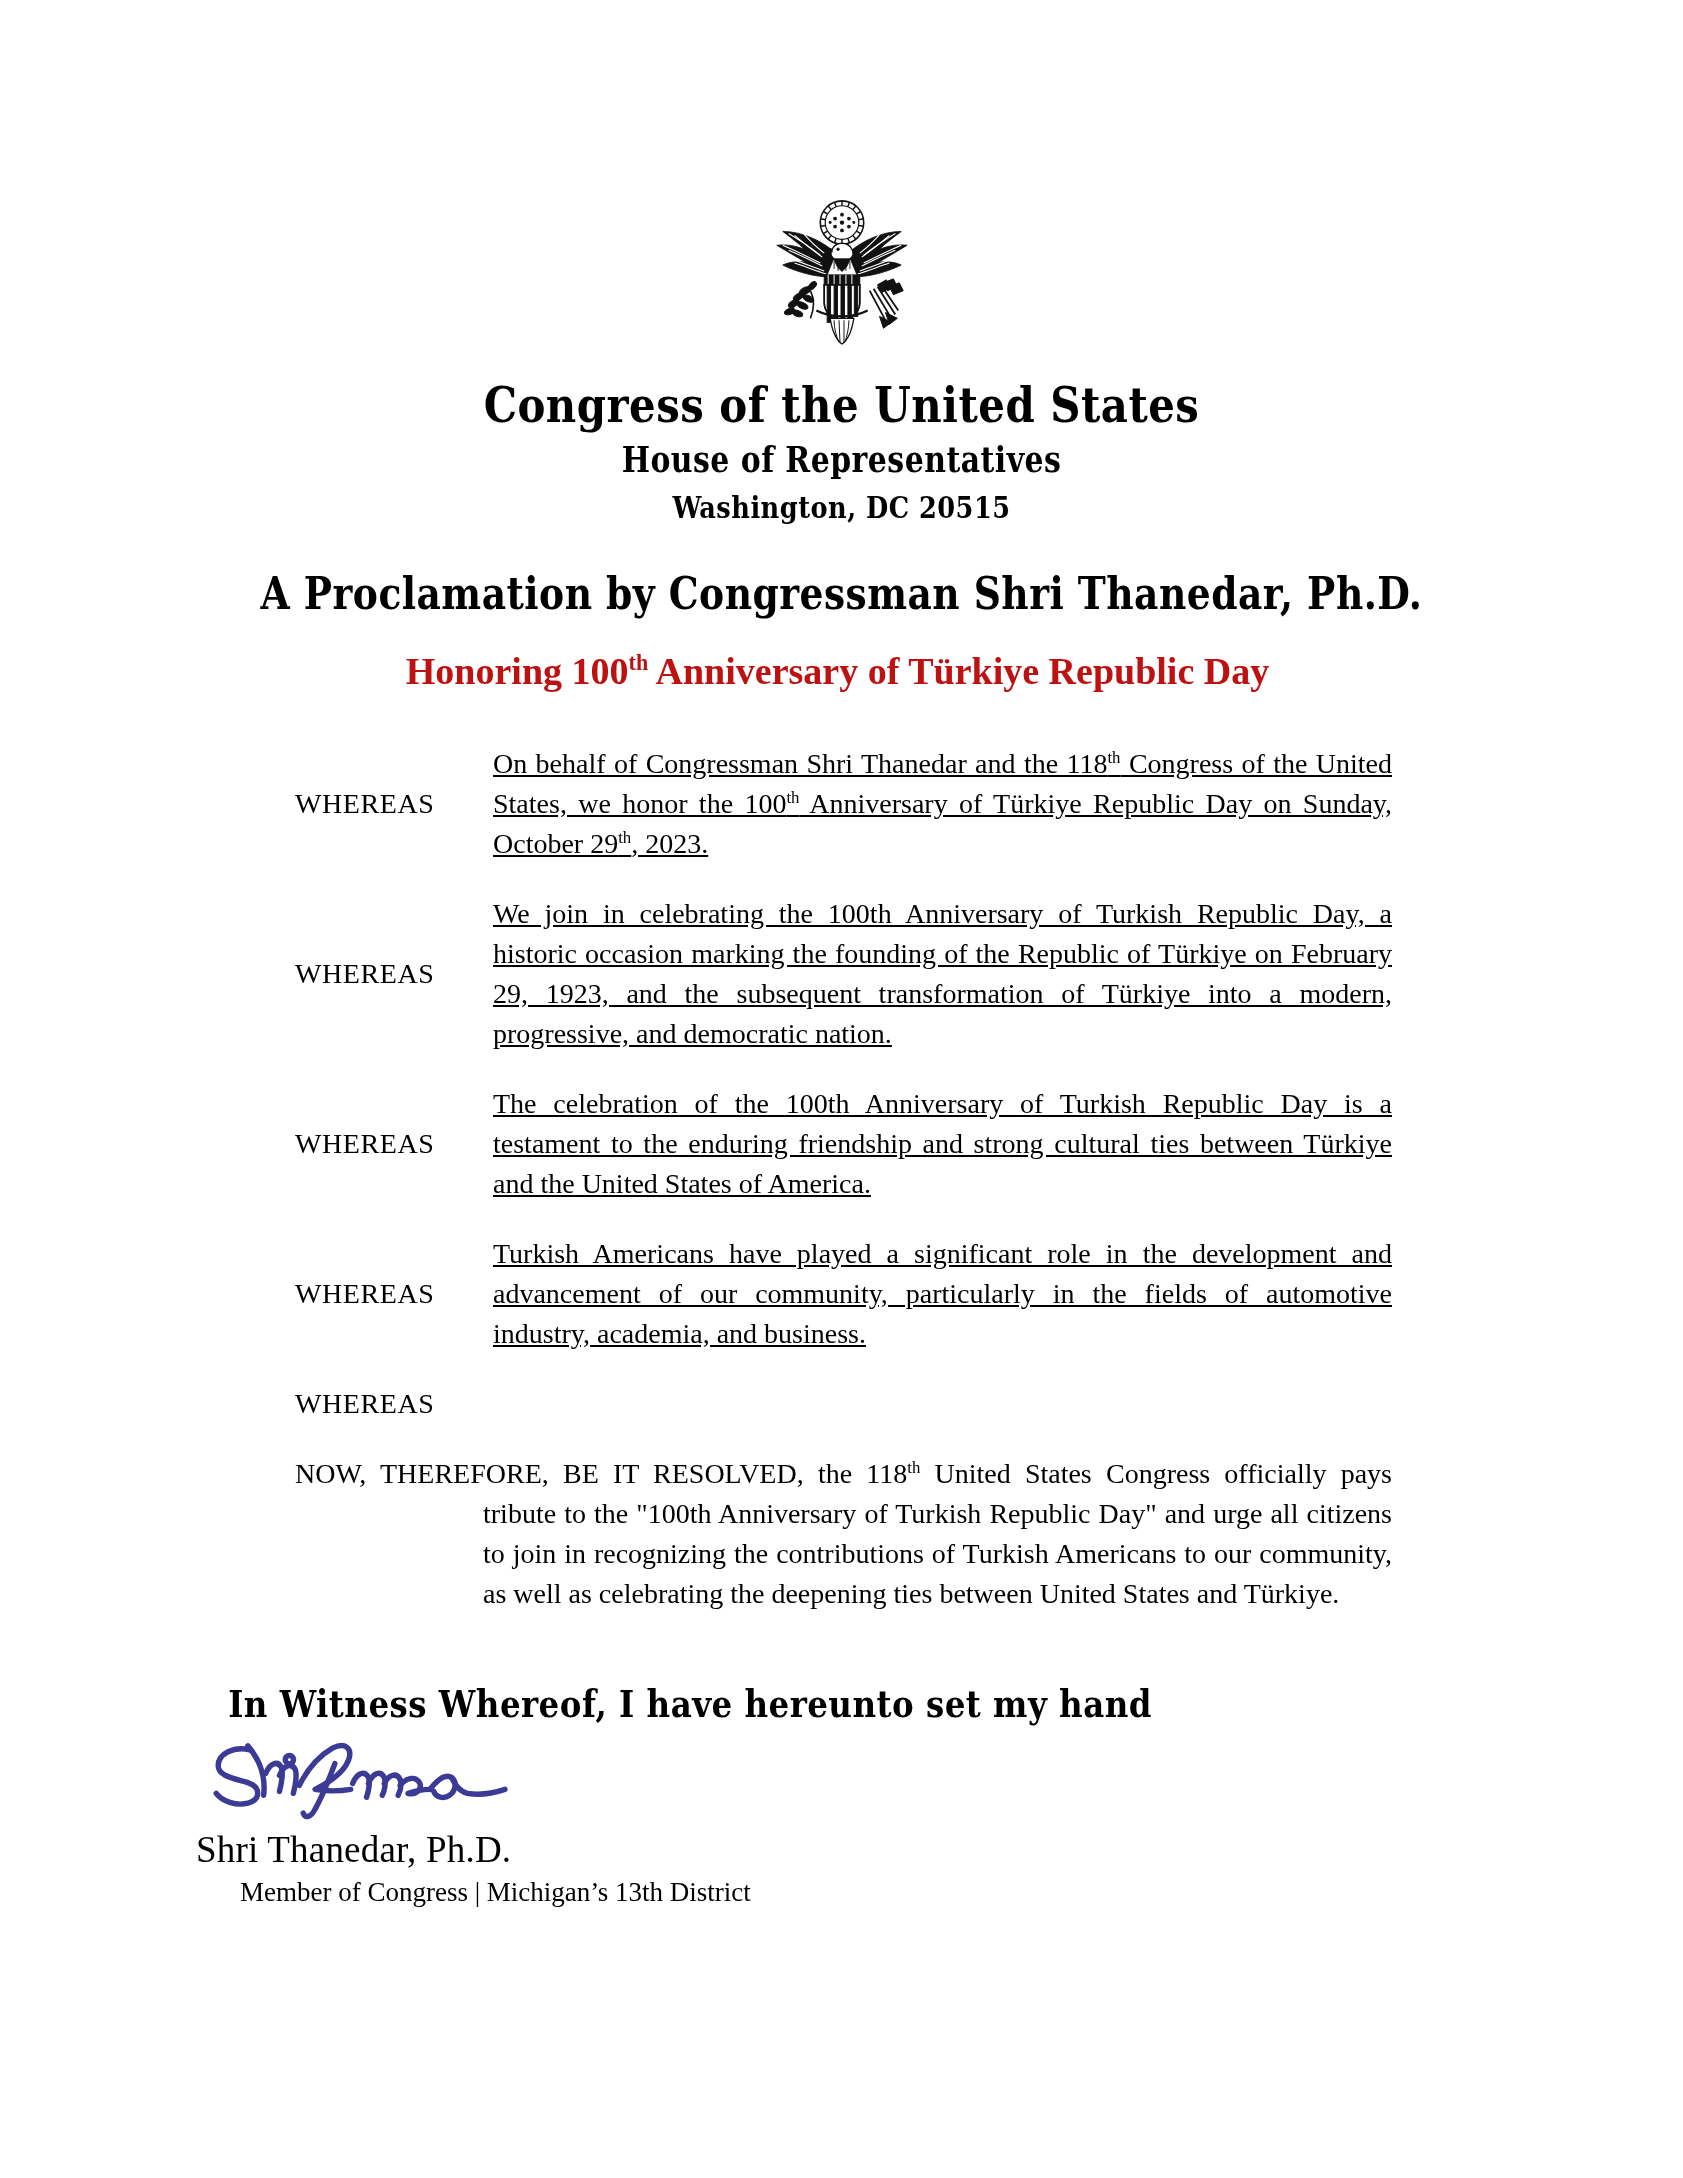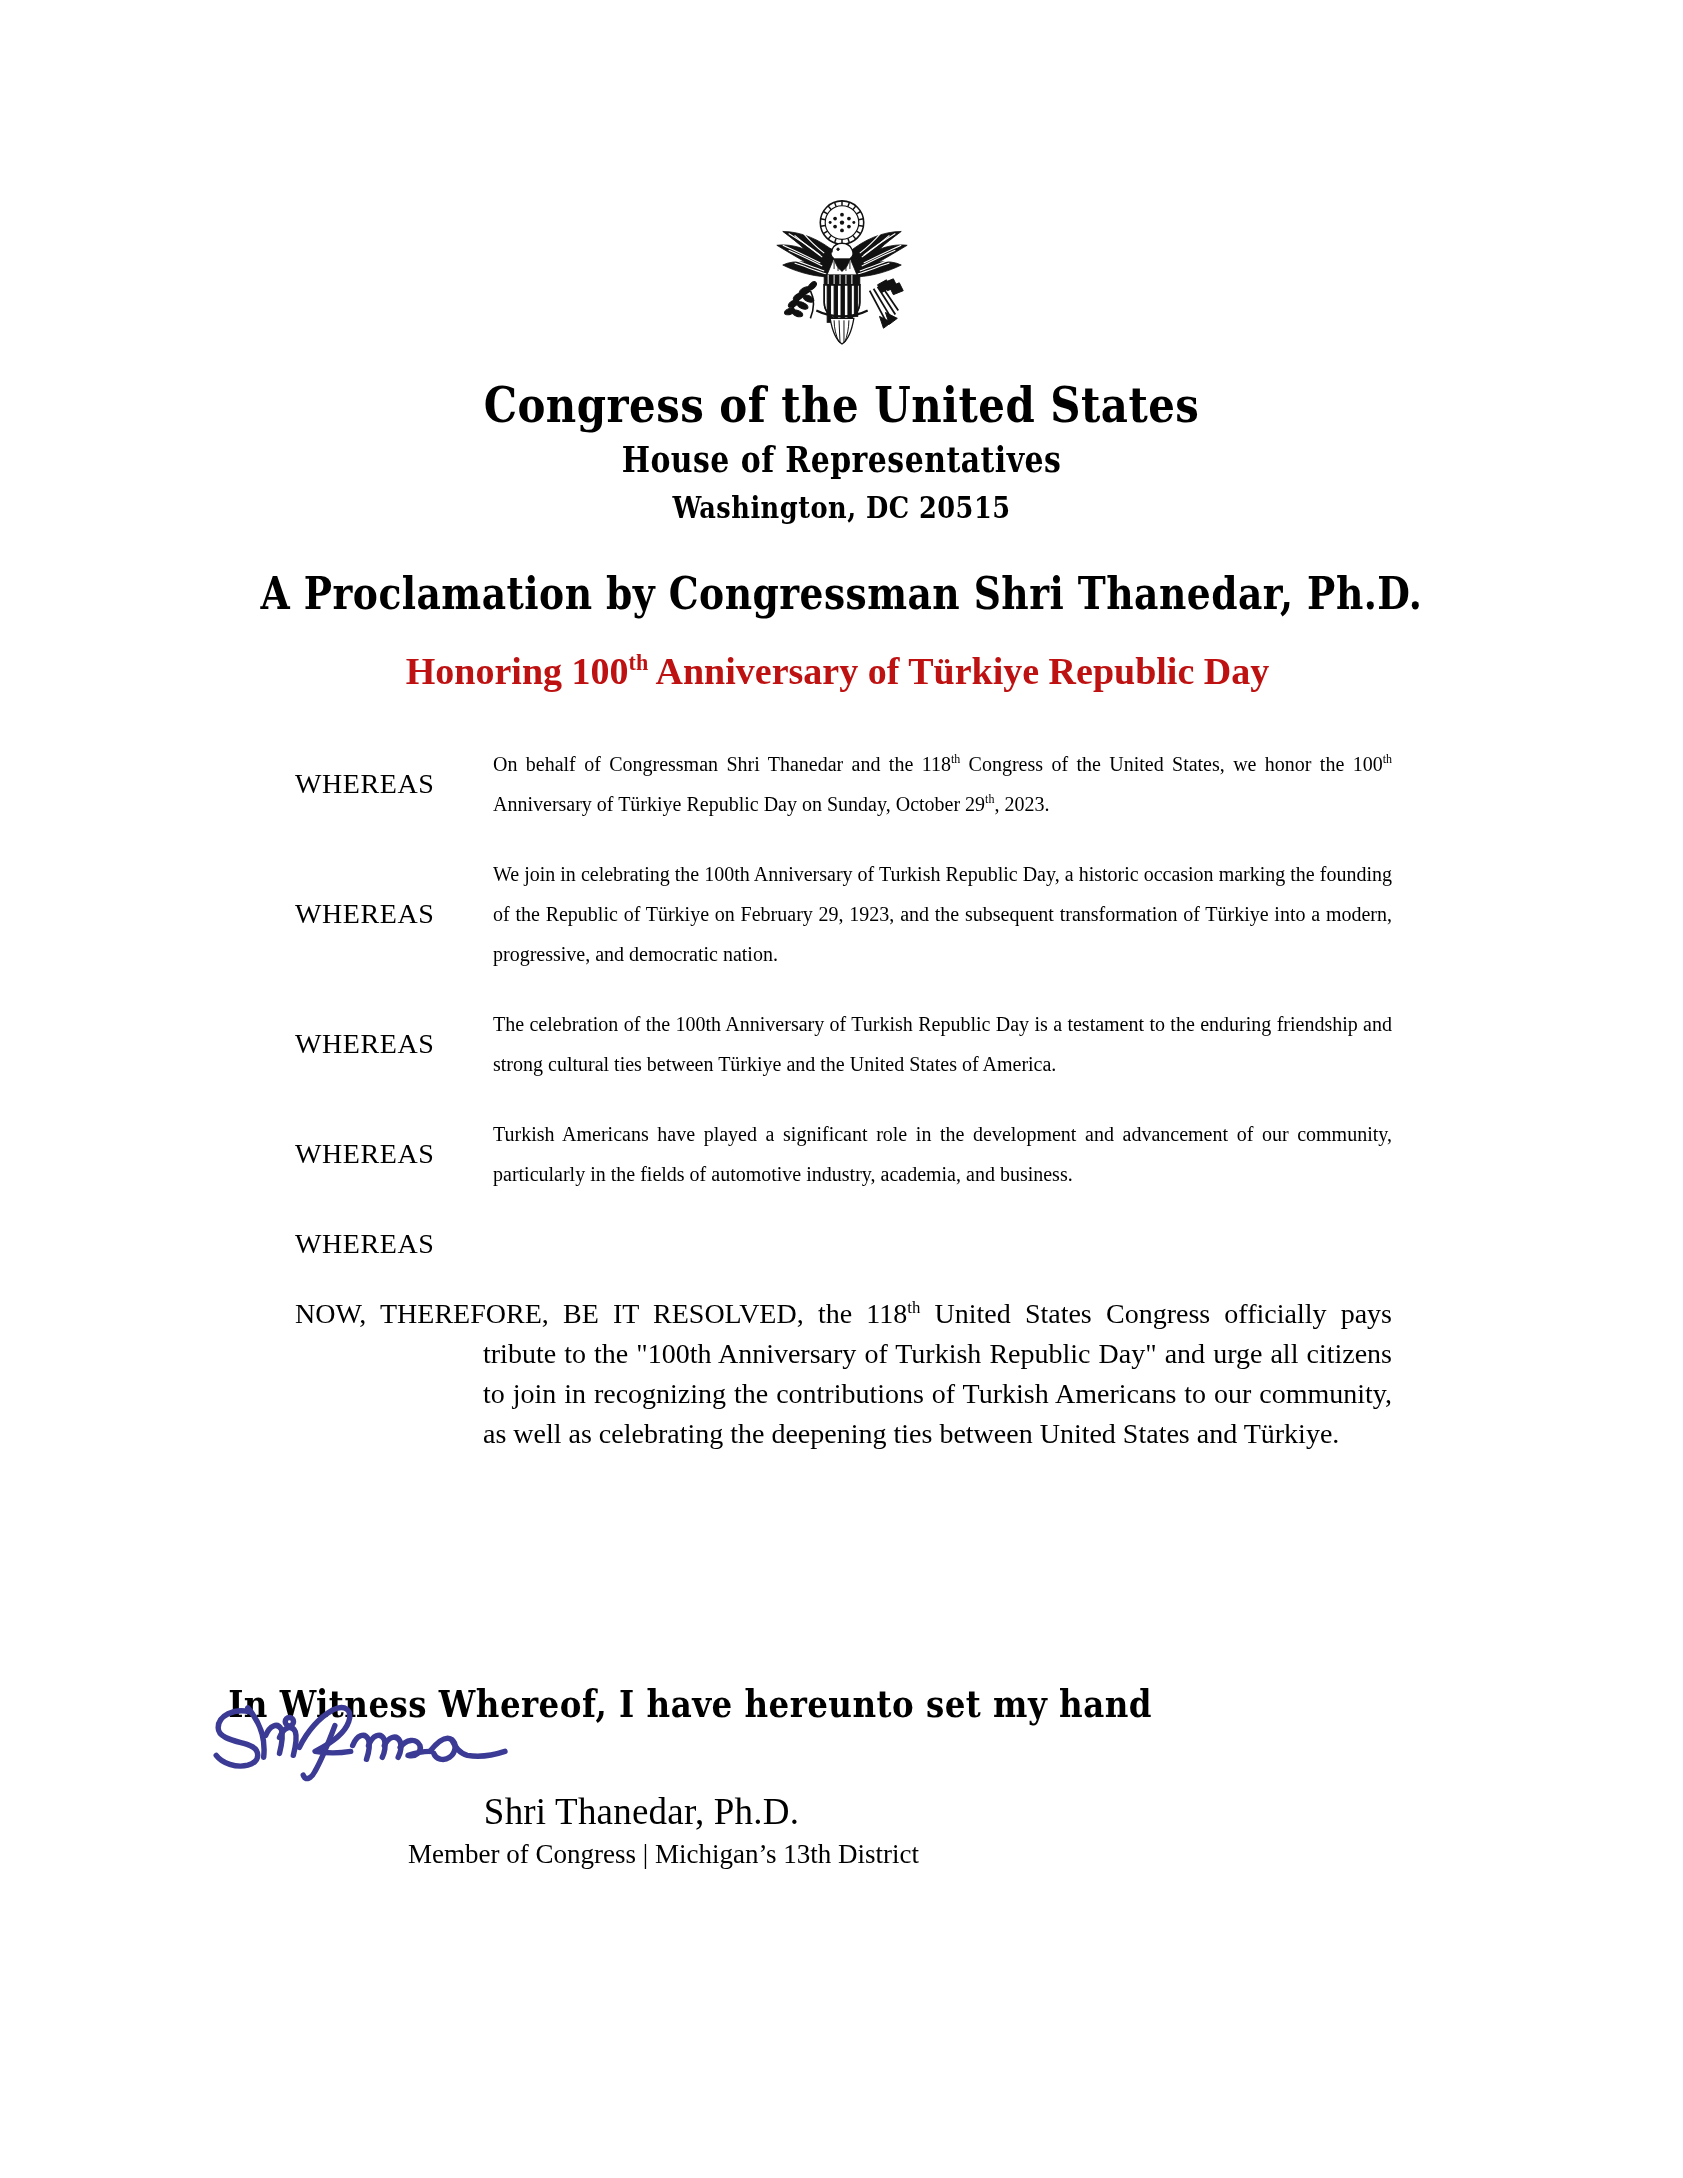--- a/index.html
+++ b/index.html
@@ -120,25 +120,26 @@
   }
   .clause-label {
     flex: 0 0 198px;
     font-size: 28px;
     line-height: 40px;
     letter-spacing: 0.6px;
     white-space: nowrap;
   }
   .clause-body {
     flex: 1 1 auto;
-    font-size: 20px;
+    font-size: 28px;
     line-height: 40px;
     text-align: justify;
     text-justify: inter-word;
     hyphens: none;
+    text-decoration: underline;
   }
   .clause-body sup,
   .clause-full sup {
     font-size: 0.6em;
     vertical-align: super;
     line-height: 0;
   }
   .clause.resolved {
     display: block;
   }
@@ -147,24 +148,23 @@
     line-height: 40px;
     text-align: justify;
     text-justify: inter-word;
     text-indent: -188px;
     padding-left: 188px;
   }
 
   
   #signature-block {
     position: absolute;
-    top: 1696px;
+    top: 1734px;
     left: 196px;
     width: 891px;
-    text-align: center;
   }
   #signature-mark {
     width: 327px;
     height: 89px;
     display: block;
     margin-left: 8px;
   }
   #signer-name {
     margin-top: 6px;
     font-size: 37px;

